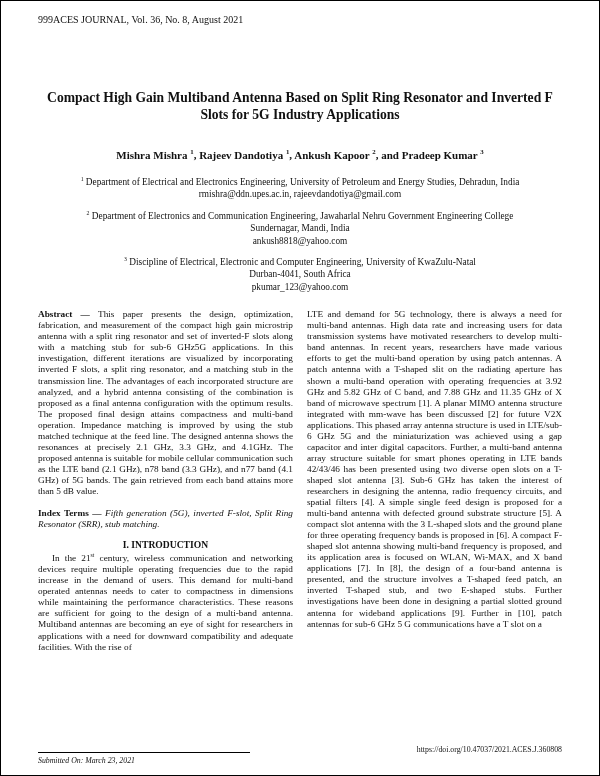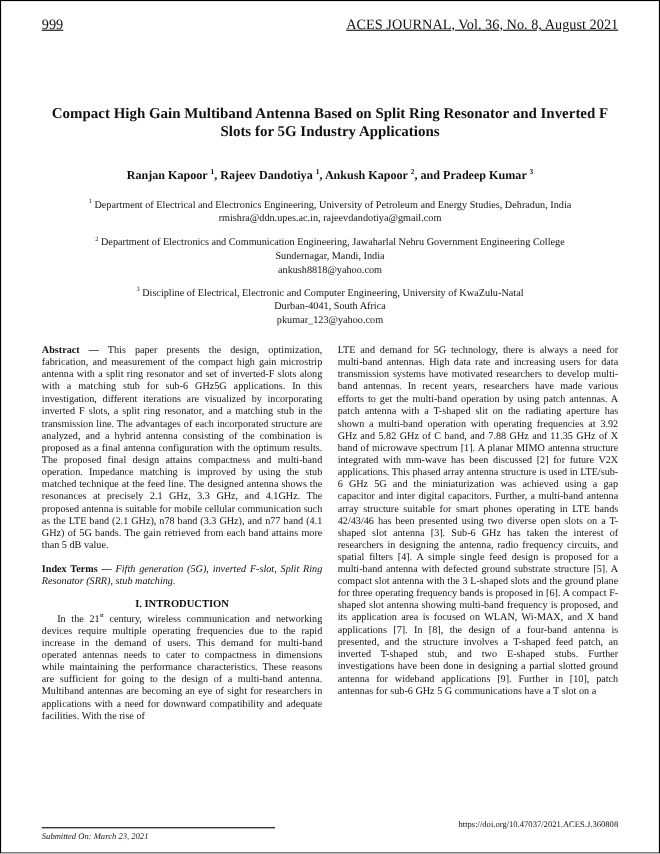--- a/index.html
+++ b/index.html
@@ -9,24 +9,23 @@
     height: 776px;
     box-sizing: border-box;
     background: #ffffff;
     border: 1px solid #000000;
     overflow: hidden;
     font-family: "Liberation Serif", "DejaVu Serif", serif;
     color: #111111;
   }
   .running-head {
     display: flex;
-    justify-content: space-between;
+    justify-content: flex-start;
     margin: 13px 37px 0 37px;
-    font-size: 13px;
-    text-decoration: underline;
+    font-size: 10px;
   }
   .paper-title {
     margin: 64px 42px 11px 42px;
     text-align: center;
     font-weight: bold;
     font-size: 13.6px;
     line-height: 17px;
   }
   .authors {
     margin-top: 26px;
@@ -96,21 +95,21 @@
 
 <div class="page">
 
   <div class="running-head">
     <span>999</span>
     <span>ACES JOURNAL, Vol. 36, No. 8, August 2021</span>
   </div>
 
   <div class="paper-title">Compact High Gain Multiband Antenna Based on Split Ring Resonator and Inverted F Slots for 5G Industry Applications</div>
 
-  <div class="authors"><span>Ranjan Kapoor </span><sup>1</sup><span>, Rajeev Dandotiya </span><sup>1</sup><span>, Ankush Kapoor </span><sup>2</sup><span>, and Pradeep Kumar </span><sup>3</sup></div>
+  <div class="authors"><span>Mishra Mishra </span><sup>1</sup><span>, Rajeev Dandotiya </span><sup>1</sup><span>, Ankush Kapoor </span><sup>2</sup><span>, and Pradeep Kumar </span><sup>3</sup></div>
 
   <div class="affiliation first">
     <div><sup>1</sup><span> Department of Electrical and Electronics Engineering, University of Petroleum and Energy Studies, Dehradun, India</span></div>
     <div>rmishra@ddn.upes.ac.in, rajeevdandotiya@gmail.com</div>
   </div>
 
   <div class="affiliation">
     <div><sup>2</sup><span> Department of Electronics and Communication Engineering, Jawaharlal Nehru Government Engineering College</span></div>
     <div>Sundernagar, Mandi, India</div>
     <div>ankush8818@yahoo.com</div>

